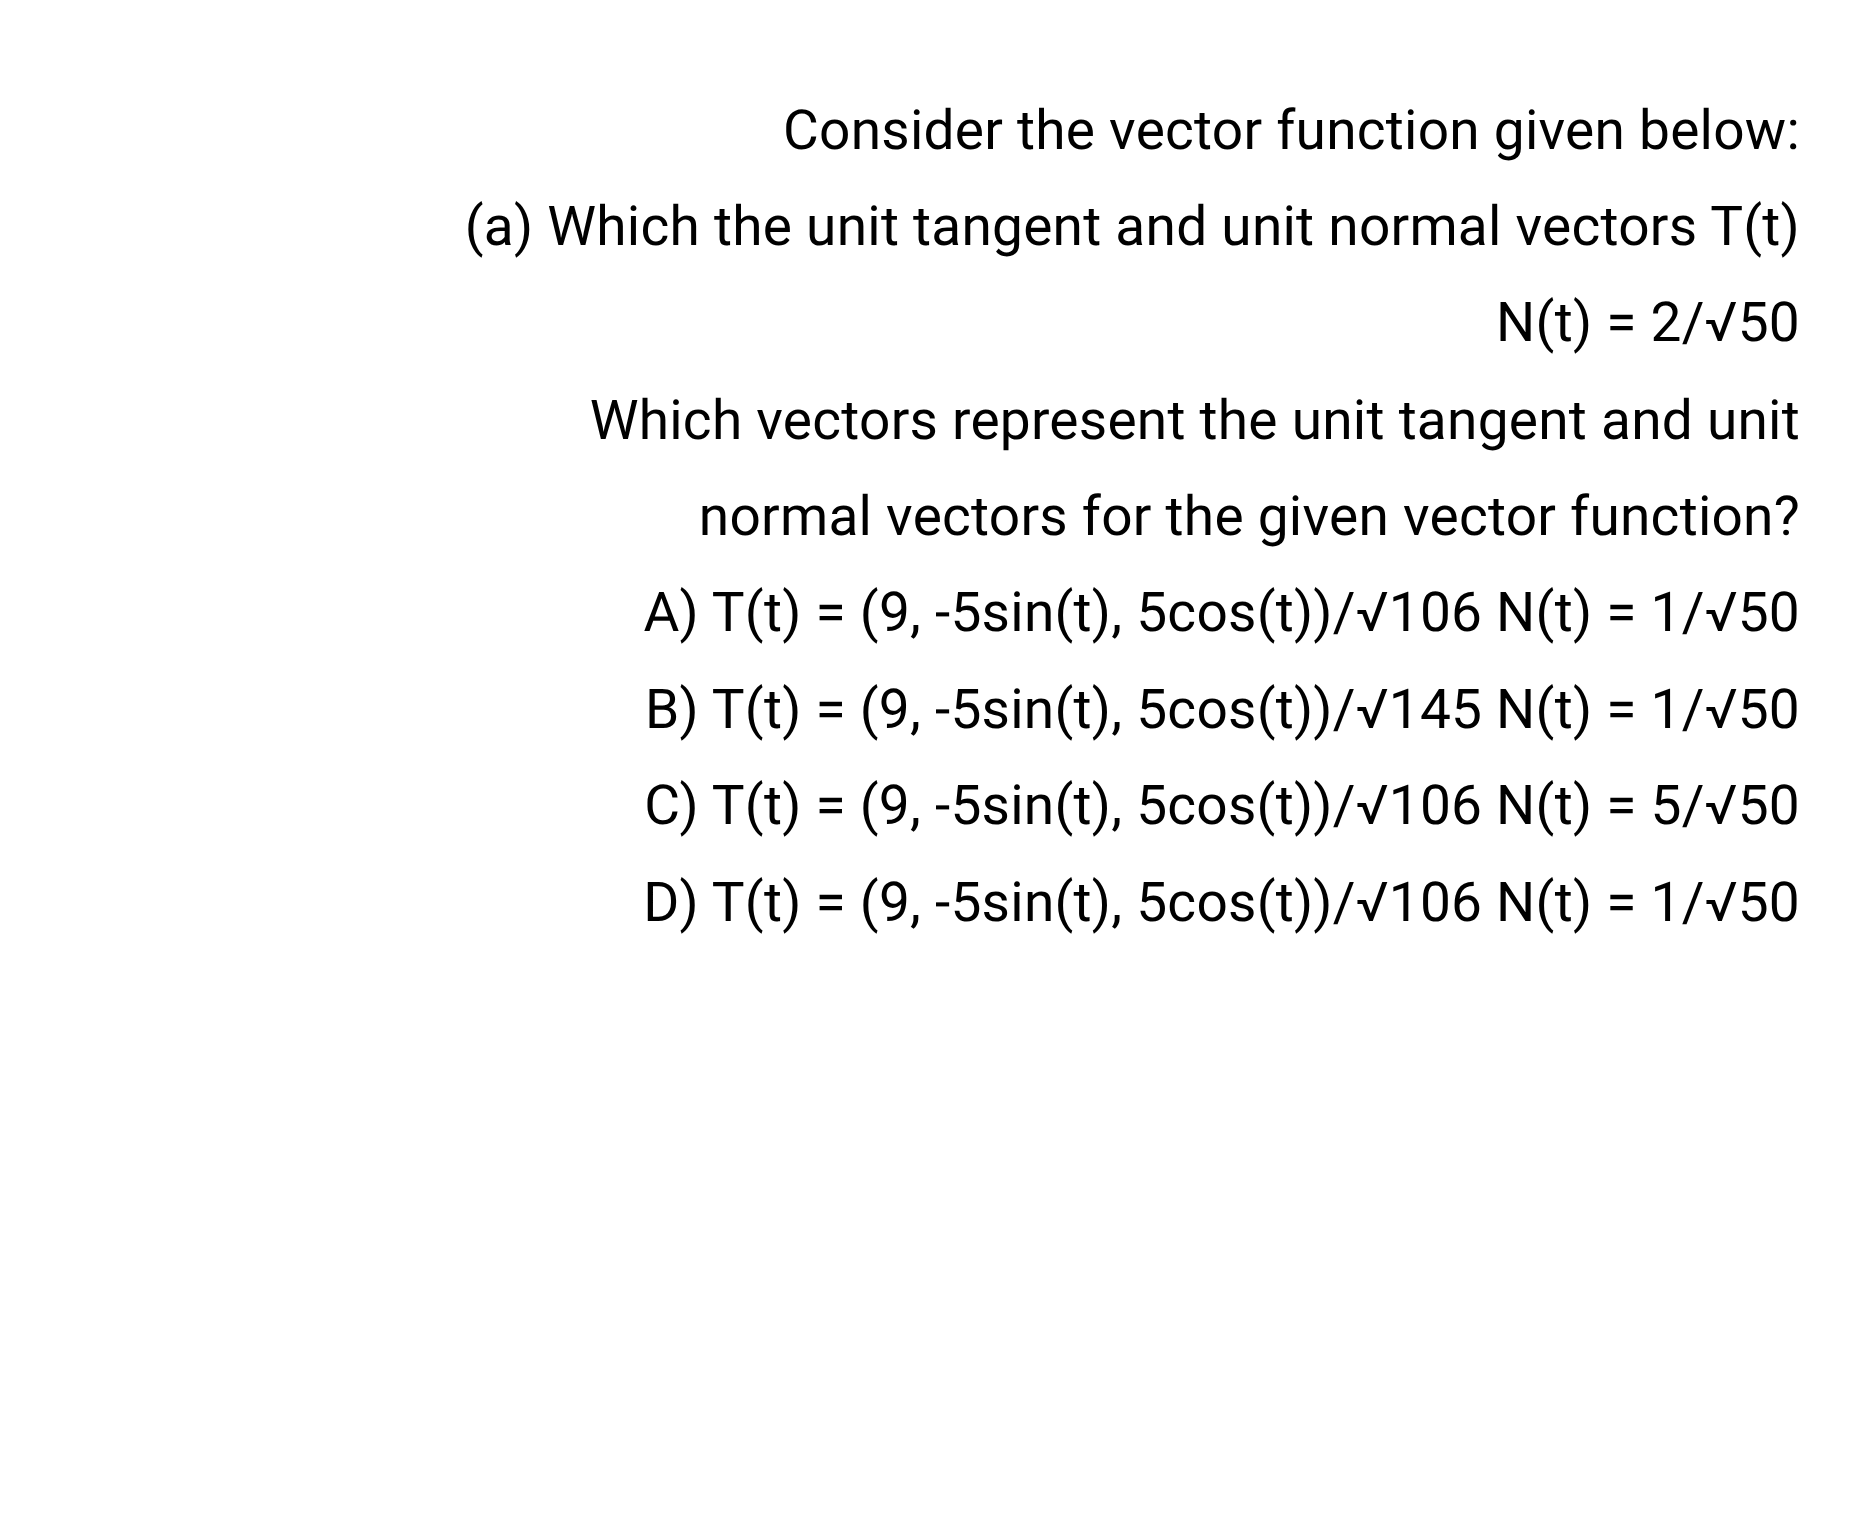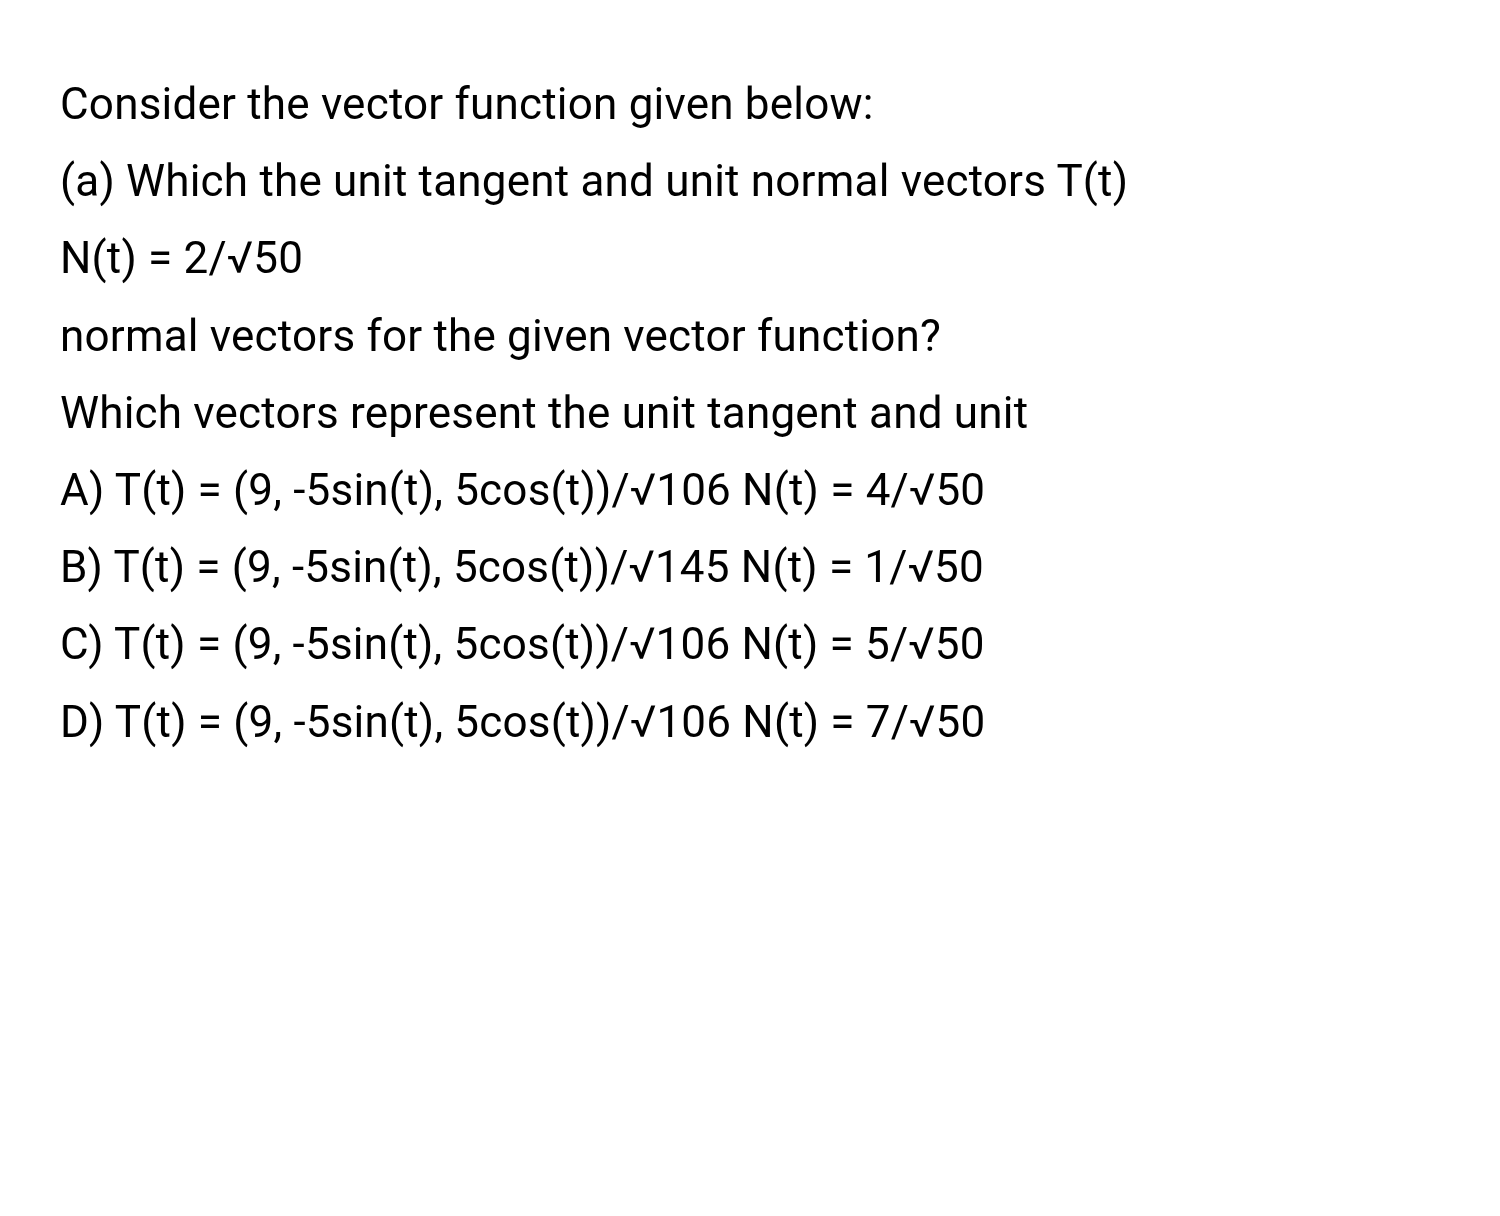--- a/index.html
+++ b/index.html
@@ -11,35 +11,36 @@
     width: 1500px;
     height: 1216px;
     background: #ffffff;
     font-family: -apple-system, BlinkMacSystemFont, "Segoe UI", Roboto, Helvetica, Arial, sans-serif;
     color: #000000;
   }
   .page {
     padding: 70px 60px 40px 60px;
     width: 100%;
     height: 100%;
+    text-align: right;
   }
   .line {
     font-size: 44px;
     line-height: 1.55;
     letter-spacing: 0.2px;
     margin-bottom: 9px;
     font-weight: 400;
   }
 </style>
 </head>
 <body>
 
 <div class="page">
   <p class="line">Consider the vector function given below:</p>
   <p class="line">(a) Which the unit tangent and unit normal vectors T(t)</p>
   <p class="line">N(t) = 2/√50</p>
+  <p class="line">Which vectors represent the unit tangent and unit</p>
   <p class="line">normal vectors for the given vector function?</p>
-  <p class="line">Which vectors represent the unit tangent and unit</p>
-  <p class="line">A) T(t) = (9, -5sin(t), 5cos(t))/√106 N(t) = 4/√50</p>
+  <p class="line">A) T(t) = (9, -5sin(t), 5cos(t))/√106 N(t) = 1/√50</p>
   <p class="line">B) T(t) = (9, -5sin(t), 5cos(t))/√145 N(t) = 1/√50</p>
   <p class="line">C) T(t) = (9, -5sin(t), 5cos(t))/√106 N(t) = 5/√50</p>
-  <p class="line">D) T(t) = (9, -5sin(t), 5cos(t))/√106 N(t) = 7/√50</p>
+  <p class="line">D) T(t) = (9, -5sin(t), 5cos(t))/√106 N(t) = 1/√50</p>
 </div>
 
 </body></html>

